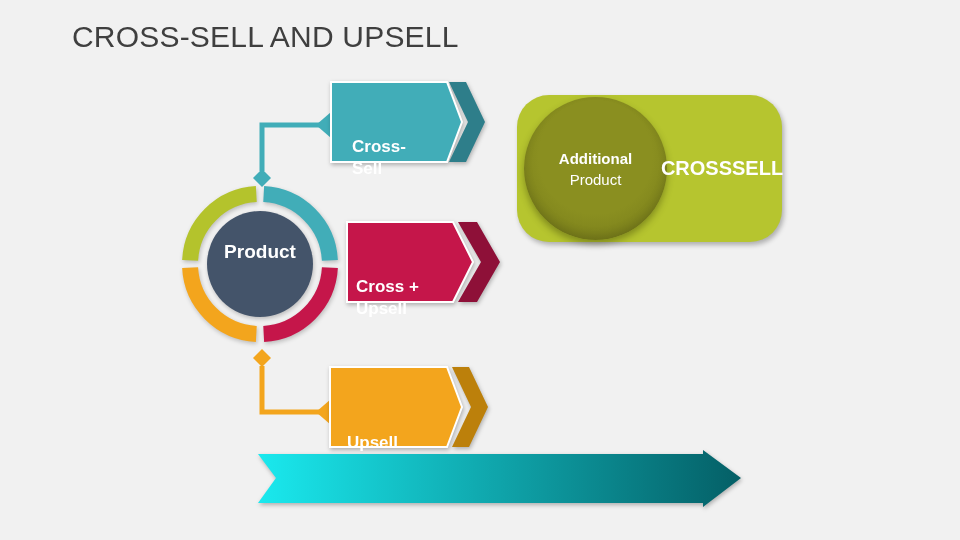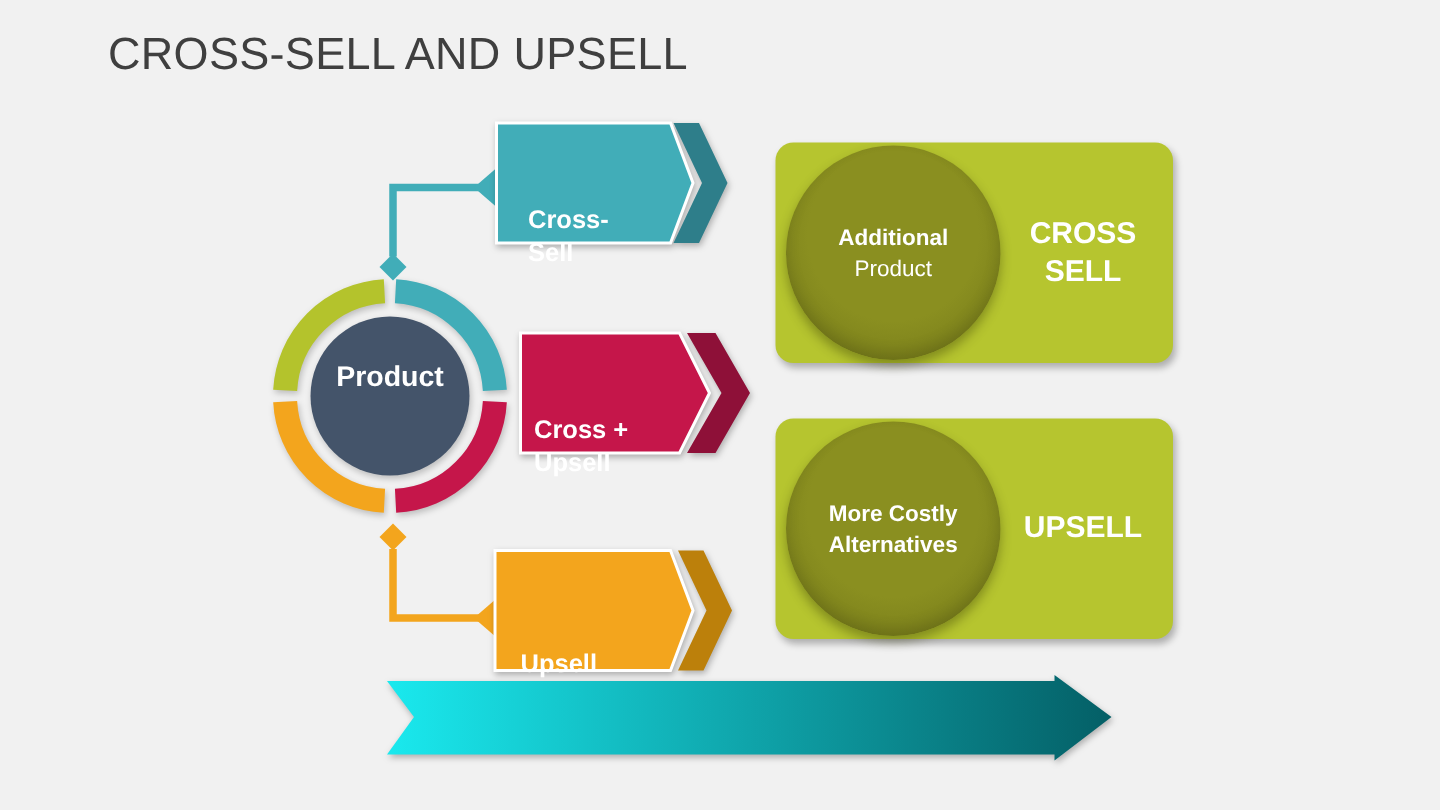--- a/index.html
+++ b/index.html
@@ -32,38 +32,38 @@
     left:190px; top:240px; width:140px;
     text-align:center; font-size:19px; font-weight:600; line-height:24px;
   }
   .flow-text {
     left:276px; top:466px; width:427px;
     text-align:center; font-size:17px; font-weight:600; line-height:24px;
   }
 
   .card {
     position:absolute; left:517px; width:265px; height:147px;
-    background:#b6c52f; border-radius:12px;
+    background:#b6c52f; border-radius:32px;
     box-shadow:2px 3px 5px rgba(0,0,0,0.28);
   }
   .card-cross-sell { top:95px; }
   .card-upsell     { top:279px; }
   .card-circle {
     position:absolute; left:7px; top:2px; width:143px; height:143px;
     border-radius:50%;
     background: radial-gradient(circle at 50% 42%, #8a8f20 52%, #717618 98%);
     box-shadow:0 4px 7px rgba(45,48,0,0.38), inset 0 -5px 9px rgba(0,0,0,0.14);
     display:flex; flex-direction:column; align-items:center; justify-content:center;
     color:#fff; text-align:center;
   }
   .card-circle span { display:block; font-size:15px; font-weight:600; line-height:21px; }
   .card-circle span.regular { font-weight:400; }
   .card-label {
     position:absolute; left:152px; top:0; width:106px; height:100%;
-    display:flex; flex-direction:column; align-items:center; justify-content:center;
+    display:flex; flex-direction:row; align-items:center; justify-content:center;
     color:#fff; font-weight:700; font-size:20px; line-height:25px; text-align:right;
   }
   .card-label span { display:block; }
 </style>
 </head>
 <body>
 
 <div class="slide">
 
   <div class="page-title">CROSS-SELL AND UPSELL</div>
@@ -138,25 +138,15 @@
     <div class="card-circle">
       <span>Additional</span>
       <span class="regular">Product</span>
     </div>
     <div class="card-label">
       <span>CROSS</span>
       <span>SELL</span>
     </div>
   </div>
 
-  <div class="card card-upsell">
-    <div class="card-circle">
-      <span>More Costly</span>
-      <span>Alternatives</span>
-    </div>
-    <div class="card-label">
-      <span>UPSELL</span>
-      <span></span>
-    </div>
-  </div>
 
 
 </div>
 
 </body></html>

